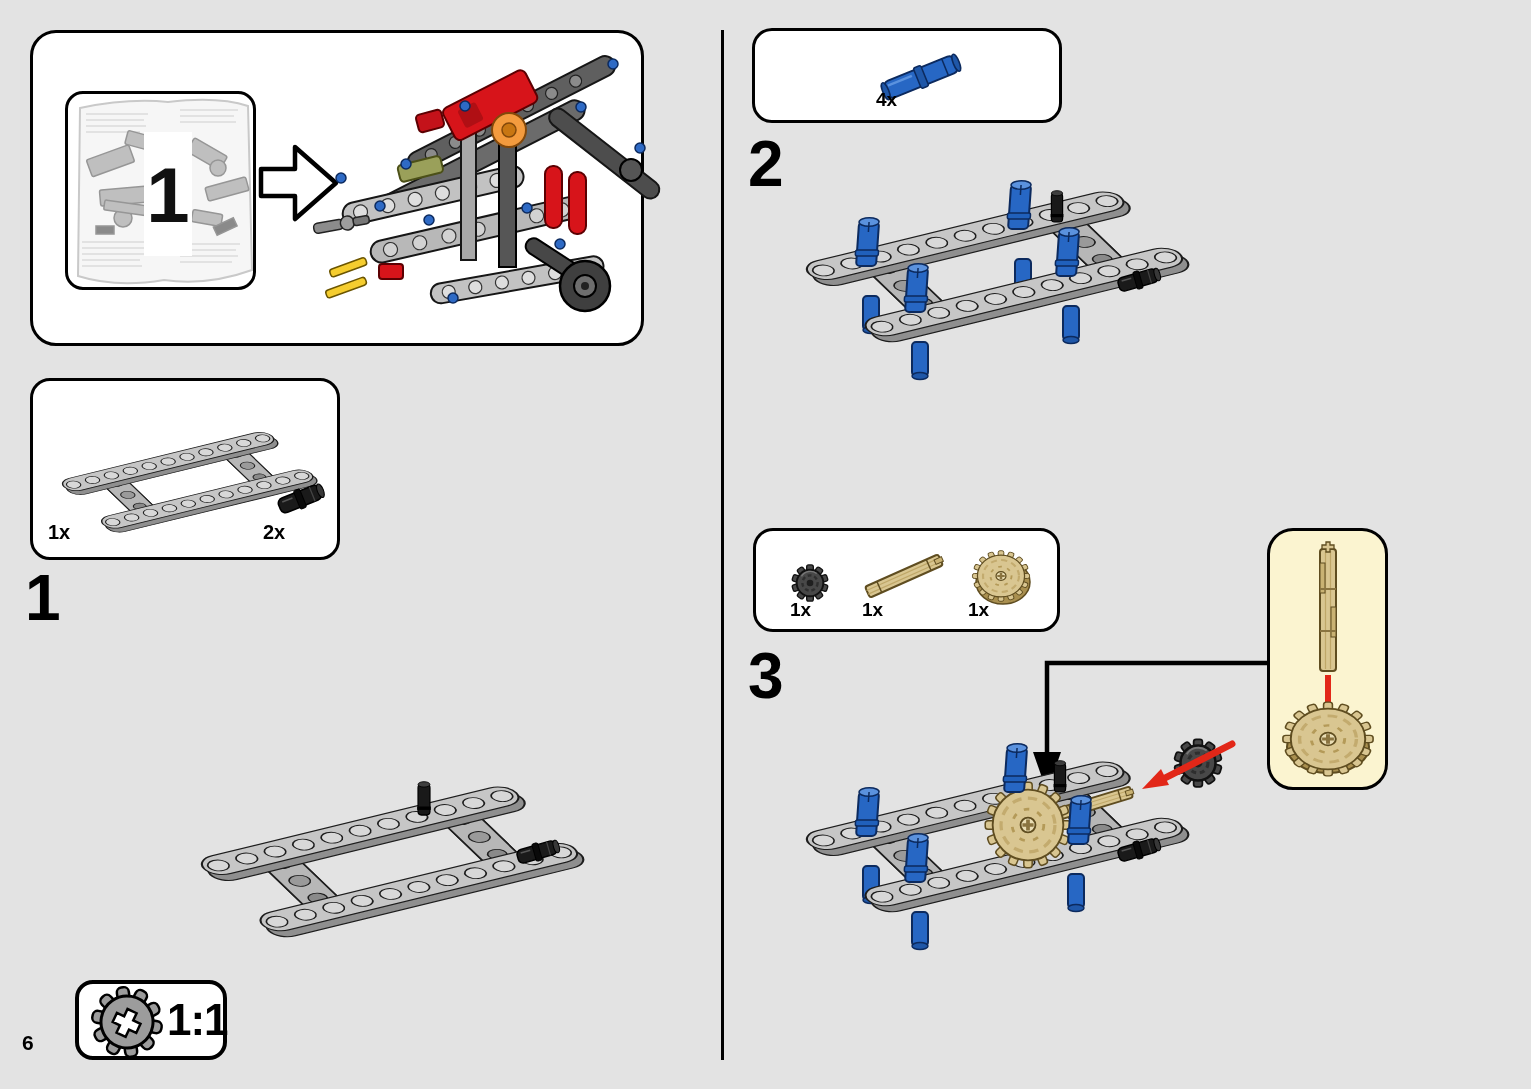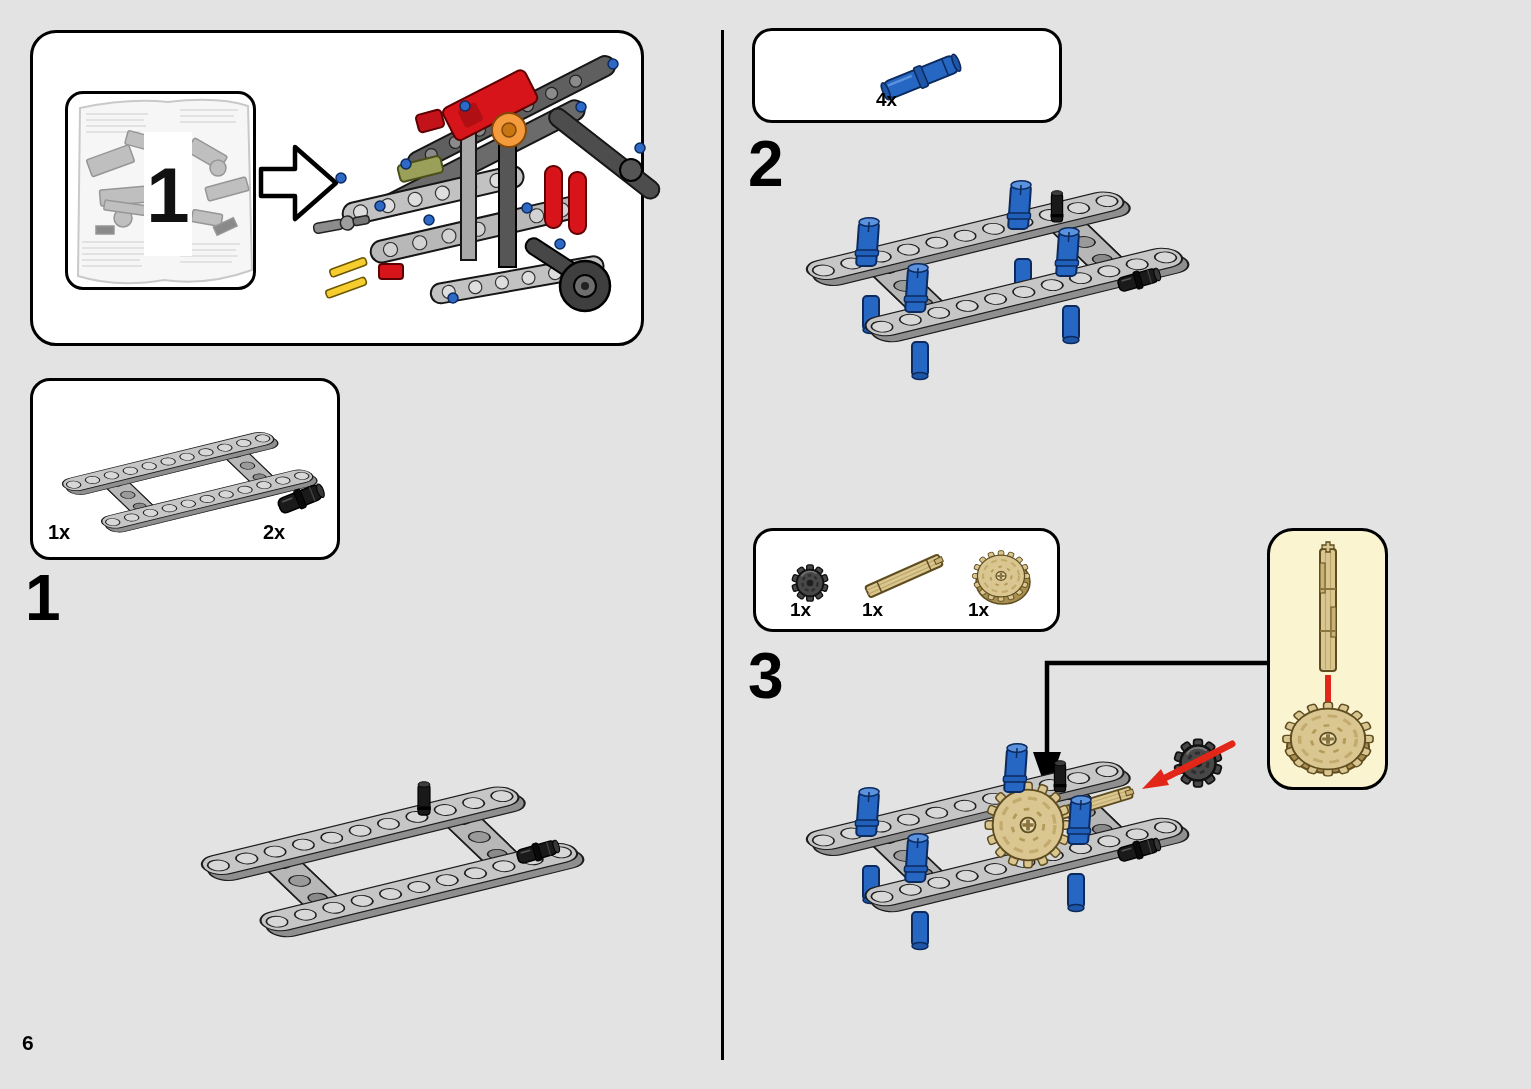--- a/index.html
+++ b/index.html
@@ -329,20 +329,26 @@
   <svg width="480" height="300" viewBox="0 0 480 300" style="left:150px;top:730px">
     <use href="#frame-g" transform="translate(45,130) scale(1.05) matrix(0.9,-0.22,0.49,0.47,0,0)"></use>
     <g transform="translate(274,85) scale(0.85)">
         <use href="#pin-black-v"></use>
       </g>
     <g transform="translate(387,122) rotate(-16)">
         <use href="#pin-black"></use>
       </g>
   </svg>
 
+  <div class="inner-box" style="left:75px;top:980px;width:152px;height:80px;border-width:4px;border-radius:18px;">
+    <svg width="90" height="74" viewBox="0 0 90 74" style="left:4px;top:0">
+      <use href="#gear-gray" transform="translate(44,38) rotate(10)"></use>
+    </svg>
+    <span class="scale-label" style="left:88px;top:14px;">1:1</span>
+  </div>
 
   <div class="page-num" style="left:22px;top:1032px;">6</div>
 
   <div class="divider" style="left:721px;top:30px;width:3px;height:1030px;"></div>
 
   <div class="box" style="left:752px;top:28px;width:310px;height:95px;border-radius:20px;">
     <svg width="304" height="89" viewBox="0 0 304 89" style="left:0;top:0">
       <g transform="translate(166,46) rotate(-22)">
           <use href="#pin-blue-long"></use>
         </g>

